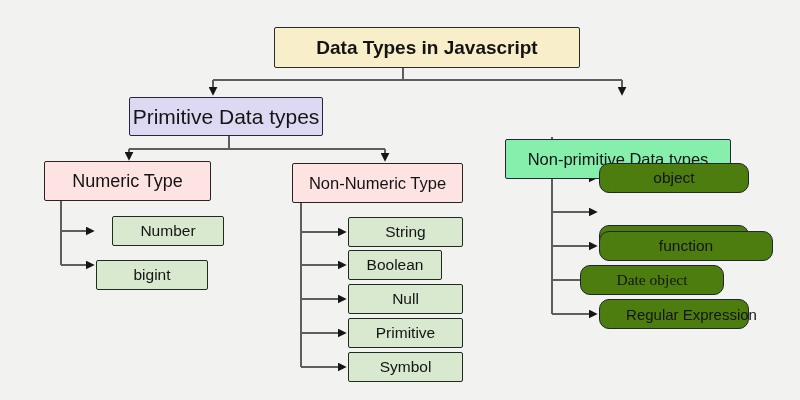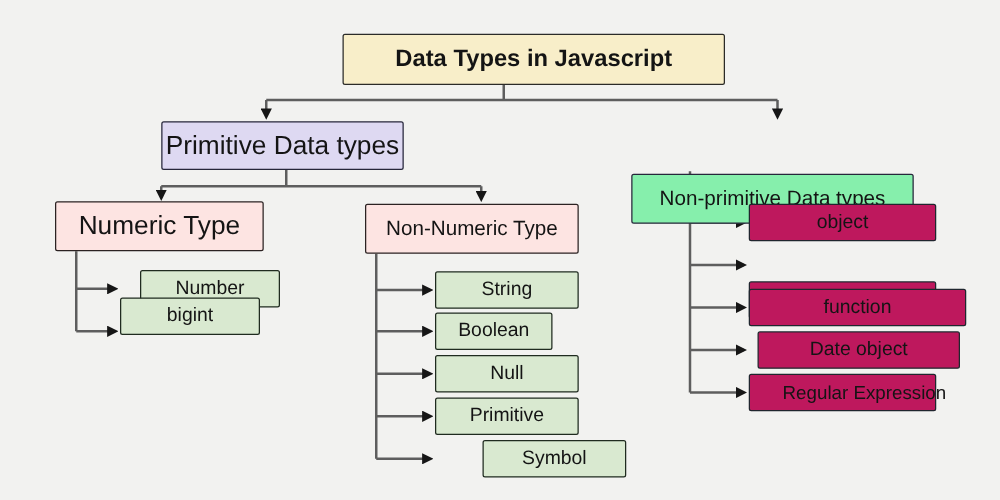--- a/index.html
+++ b/index.html
@@ -13,36 +13,36 @@
   .wire  { stroke:#5e5e5e; stroke-width:2; fill:none; }
   .node {
     position:absolute; box-sizing:border-box;
     display:flex; align-items:center; justify-content:center;
     border:1.6px solid #23232b; border-radius:2px;
     color:#141414; text-align:center; white-space:nowrap;
   }
   .n-title      { left:254px; top:27px;  width:306px; height:41px; background:#f8eec9; border-color:#2b2b28; font-size:19px; font-weight:bold;margin-left:20px; }
   .n-prim       { left:129px; top:97px;  width:194px; height:39px; background:#ded9f2; border-color:#26263a; font-size:21px; }
   .n-nonprim    { left:505px; top:97px;  width:226px; height:40px; background:#86efac; border-color:#26263a; font-size:16.5px;margin-top:42px; }
-  .n-numeric    { left:44px;  top:161px; width:167px; height:40px; background:#fde4e2; border-color:#2b2222; font-size:21px; }
+  .n-numeric    { left:44px;  top:161px; width:167px; height:40px; background:#fde4e2; border-color:#2b2222; font-size:18px; }
   .n-nonnumeric { left:292px; top:163px; width:171px; height:40px; background:#fde4e2; border-color:#2b2222; font-size:16.5px; }
   .leaf { height:30px; font-size:15.5px; }
   .g    { background:#d9e9d0; border-color:#1f2b1f; }
-  .b    { background:#be185d; border-color:#20262e; }
+  .b    { background:#4d7c0f; border-color:#20262e;border-radius:10px; }
   .num0 { left:96px;  top:216px; width:112px;margin-left:16px; }
-  .num1 { left:96px;  top:238px; width:112px; }
+  .num1 { left:96px;  top:260px; width:112px; }
   .nn0  { left:348px; top:217px; width:115px;text-align:right; }
   .nn1  { left:348px; top:250px; width:94px; }
   .nn2  { left:348px; top:284px; width:115px; }
   .nn3  { left:348px; top:318px; width:115px; }
-  .nn4  { left:348px; top:352px; width:115px;margin-left:38px; }
+  .nn4  { left:348px; top:352px; width:115px; }
   .np0  { left:599px; top:163px; width:150px; }
   .np1  { left:599px; top:197px; width:150px;margin-top:28px; }
   .np2  { left:599px; top:231px; width:174px; }
-  .np3  { left:606px; top:265px; width:162px; }
+  .np3  { left:580px; top:265px; width:144px;font-family:Liberation Serif, serif; }
   .np4  { left:599px; top:299px; width:150px; font-size:15px;padding-left:35px; }
 </style>
 </head>
 <body>
 
 <div class="stage">
 
   <svg class="wires" viewBox="0 0 800 400" aria-hidden="true">
     <defs>
       <marker id="ah" markerUnits="userSpaceOnUse" markerWidth="9" markerHeight="9" viewBox="0 0 10 10" refX="7" refY="5" orient="auto">

